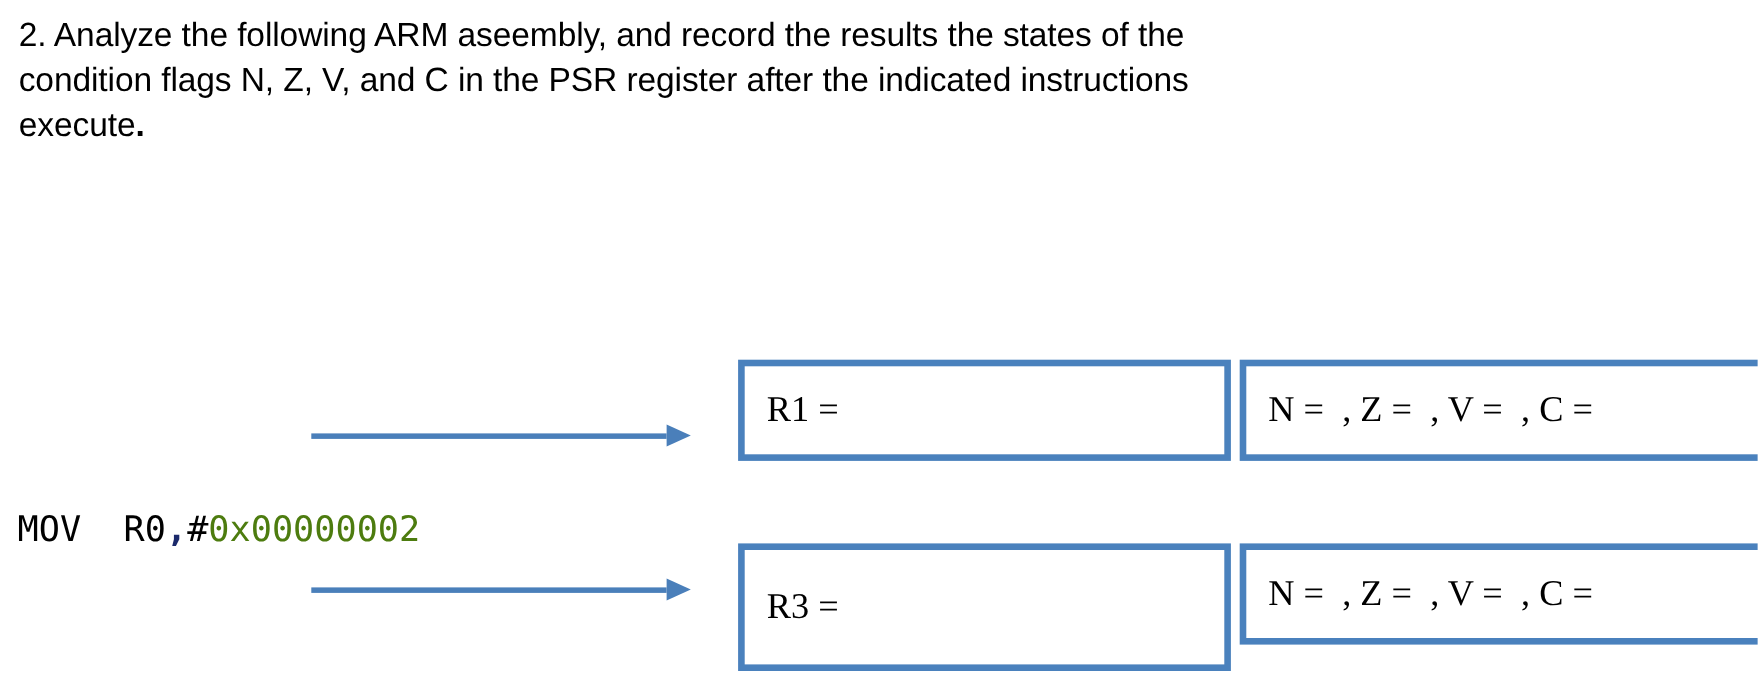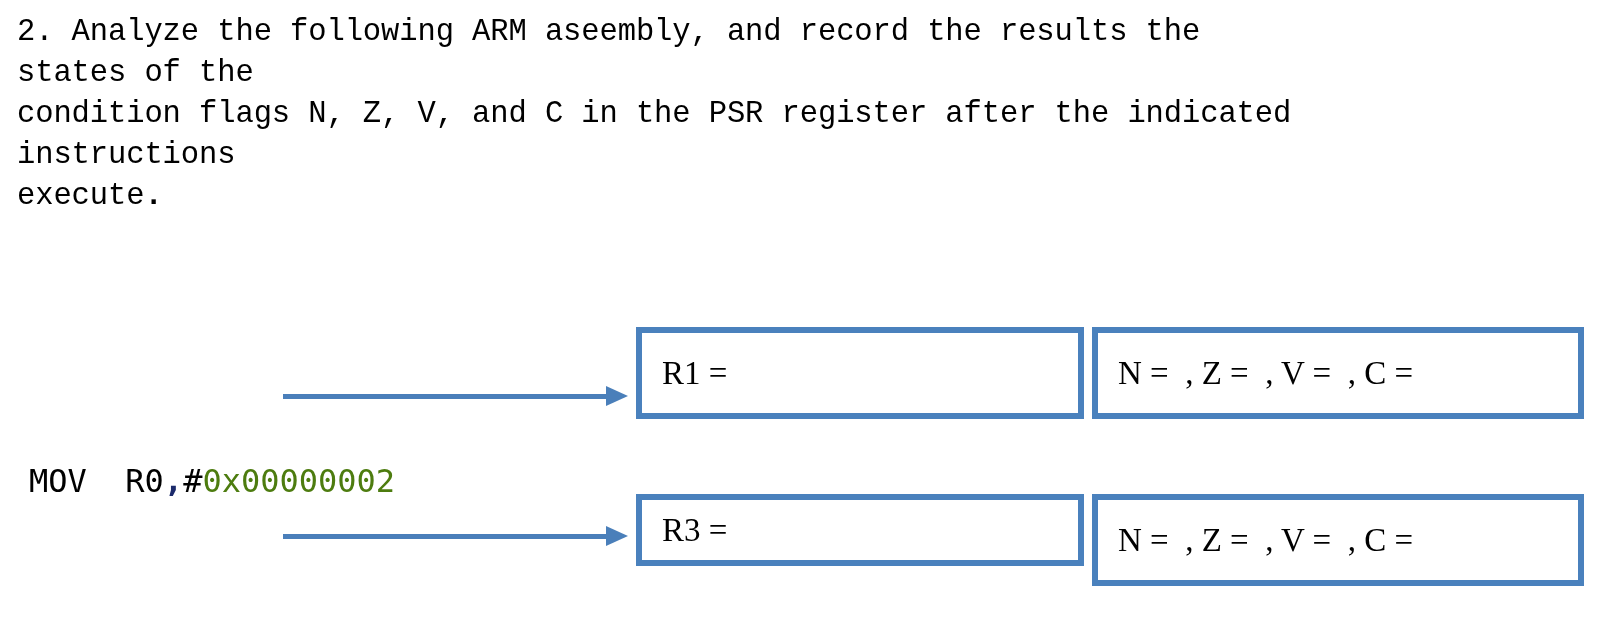--- a/index.html
+++ b/index.html
@@ -17,21 +17,21 @@
     background: #ffffff;
     overflow: hidden;
   }
 
   
   #prompt {
     position: absolute;
     left: 17px;
     top: 12px;
     width: 1290px;
-    font-family: Liberation Mono, monospace;
+    font-family: Liberation Sans, sans-serif;
     font-size: 30.5px;
     line-height: 41px;
     color: #000000;
     letter-spacing: -0.1px;
     white-space: pre-wrap;
   }
   #prompt .period {
     font-weight: bold;
   }
 
@@ -43,21 +43,21 @@
     font-family: "DejaVu Sans Mono", "Liberation Mono", monospace;
     font-size: 32px;
     line-height: 70px;
     color: #000000;
     white-space: pre;
   }
   #code .line {
     height: 70px;
     white-space: pre;
   }
-  #code .mnemonic { color: #000000; margin-left: 13px; }
+  #code .mnemonic { color: #000000; }
   #code .reg      { color: #000000; text-align: center; }
   #code .comma    { color: #1b2a6b; font-weight: bold; }
   #code .hash     { color: #000000; }
   #code .imm      { color: #4d7c0f; }
 
   
   .arrow {
     position: absolute;
     height: 24px;
     pointer-events: none;
@@ -80,20 +80,21 @@
   }
 
   
   .answer-box {
     position: absolute;
     box-sizing: border-box;
     background: #ffffff;
     border: 6px solid #4a81bd;
     display: flex;
     align-items: center;
+    margin-left: 35px;
   }
   .answer-box .box-label {
     font-family: "Liberation Serif", "DejaVu Serif", serif;
     font-size: 33px;
     color: #000000;
     padding-left: 20px;
     white-space: pre;
   }
 </style>
 </head>
@@ -130,21 +131,21 @@
   </div>
 
   <div class="answer-box" style="left:636px; top:327px; width:448px; height:92px;">
     <span class="box-label">R1 =</span>
   </div>
 
   <div class="answer-box" style="left:1092px; top:327px; width:492px; height:92px;">
     <span class="box-label">N =  , Z =  , V =  , C =</span>
   </div>
 
-  <div class="answer-box" style="left:636px; top:494px; width:448px; height:72px;">
+  <div class="answer-box" style="left:636px; top:494px; width:448px; height:116px;">
     <span class="box-label">R3 =</span>
   </div>
 
   <div class="answer-box" style="left:1092px; top:494px; width:492px; height:92px;">
     <span class="box-label">N =  , Z =  , V =  , C =</span>
   </div>
 
 </div>
 
 </body></html>

